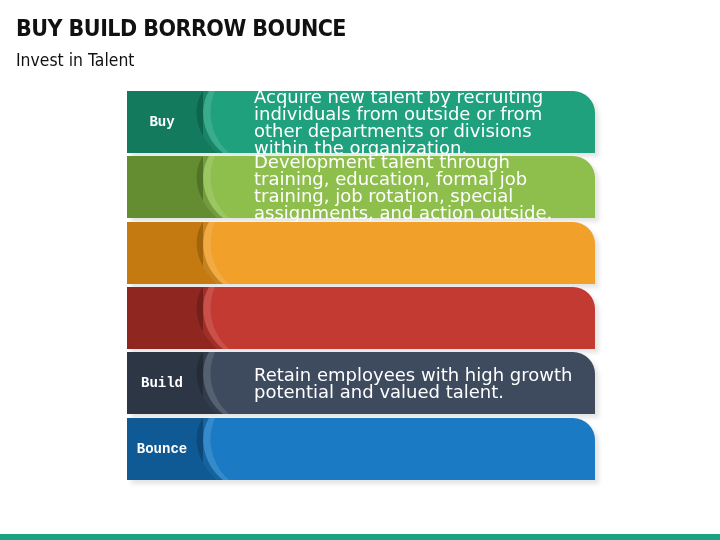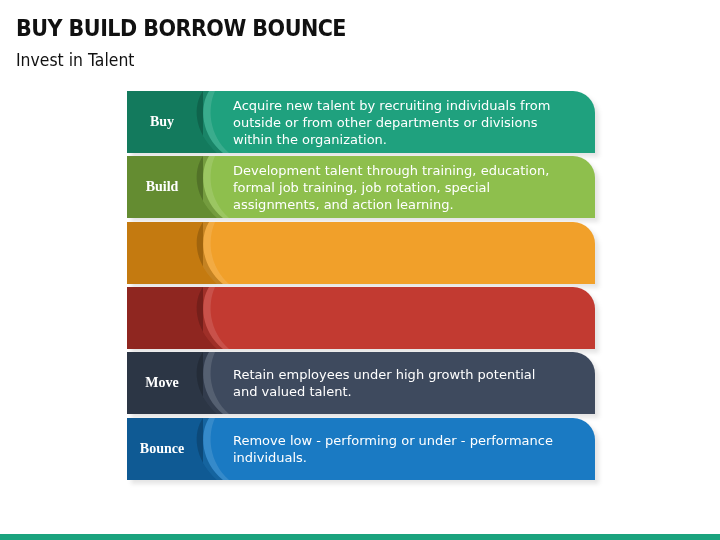--- a/index.html
+++ b/index.html
@@ -37,26 +37,26 @@
     .row .tab {
       position: absolute; left: 0; top: 0; width: 76px; height: 62px;
     }
     .row .curve {
       position: absolute; left: 62px; top: 0; width: 50px; height: 62px;
     }
     .row .label {
       position: absolute; left: 0; top: 0; width: 70px; height: 62px;
       display: flex; align-items: center; justify-content: center;
       color: #ffffff; font-weight: bold; font-size: 14px;
-      font-family: Liberation Serif, serif;
+      font-family: Liberation Mono, monospace;
     }
     .row .desc {
-      position: absolute; left: 106px; top: 0; width: 330px; height: 62px;
+      position: absolute; left: 127px; top: 0; width: 330px; height: 62px;
       display: flex; align-items: center;
-      color: #ffffff; font-size: 13px; line-height: 17px;
+      color: #ffffff; font-size: 18px; line-height: 17px;
       font-family: "DejaVu Sans", "Liberation Sans", sans-serif;
     }
     .footer-bar {
       position: absolute; left: 0; top: 534px; width: 720px; height: 6px;
       background: #1aa37e;
     }
   </style>
 </head>
 <body>
 
@@ -78,22 +78,21 @@
     </div>
     <div class="row" style="top: 156px;">
       <div class="shadow"></div>
       <div class="body" style="background: rgb(142, 191, 77);"></div>
       <div class="tab" style="background: rgb(100, 140, 49);"></div>
       <svg class="curve" viewBox="0 0 50 62" preserveAspectRatio="none">
         <path d="M0 0 L14 0 C4 14 4 40 28 62 L0 62 Z" fill="#648c31"></path>
         <path d="M14 0 C4 14 4 40 28 62 L34 62 C12 44 10 16 20 0 Z" fill="rgba(0,0,0,0.18)"></path>
         <path d="M20 0 C10 16 12 44 34 62 L40 62 C20 44 18 18 26 0 Z" fill="rgba(255,255,255,0.12)"></path>
       </svg>
-      <div class="label">Build</div>
-      <div class="desc">Development talent through training, education, formal job training, job rotation, special assignments, and action learning.</div>
+      <div class="desc">Development talent through training, education, formal job training, job rotation, special assignments, and action outside.</div>
     </div>
     <div class="row" style="top: 222px;">
       <div class="shadow"></div>
       <div class="body" style="background: rgb(241, 160, 42);"></div>
       <div class="tab" style="background: rgb(196, 122, 16);"></div>
       <svg class="curve" viewBox="0 0 50 62" preserveAspectRatio="none">
         <path d="M0 0 L14 0 C4 14 4 40 28 62 L0 62 Z" fill="#c47a10"></path>
         <path d="M14 0 C4 14 4 40 28 62 L34 62 C12 44 10 16 20 0 Z" fill="rgba(0,0,0,0.18)"></path>
         <path d="M20 0 C10 16 12 44 34 62 L40 62 C20 44 18 18 26 0 Z" fill="rgba(255,255,255,0.12)"></path>
       </svg>
@@ -110,30 +109,29 @@
     </div>
     <div class="row" style="top: 352px;">
       <div class="shadow"></div>
       <div class="body" style="background: rgb(62, 74, 94);"></div>
       <div class="tab" style="background: rgb(44, 54, 69);"></div>
       <svg class="curve" viewBox="0 0 50 62" preserveAspectRatio="none">
         <path d="M0 0 L14 0 C4 14 4 40 28 62 L0 62 Z" fill="#2c3645"></path>
         <path d="M14 0 C4 14 4 40 28 62 L34 62 C12 44 10 16 20 0 Z" fill="rgba(0,0,0,0.18)"></path>
         <path d="M20 0 C10 16 12 44 34 62 L40 62 C20 44 18 18 26 0 Z" fill="rgba(255,255,255,0.12)"></path>
       </svg>
-      <div class="label">Move</div>
-      <div class="desc">Retain employees under high growth potential and valued talent.</div>
+      <div class="label">Build</div>
+      <div class="desc">Retain employees with high growth potential and valued talent.</div>
     </div>
     <div class="row" style="top: 418px;">
       <div class="shadow"></div>
       <div class="body" style="background: rgb(26, 122, 195);"></div>
       <div class="tab" style="background: rgb(15, 90, 148);"></div>
       <svg class="curve" viewBox="0 0 50 62" preserveAspectRatio="none">
         <path d="M0 0 L14 0 C4 14 4 40 28 62 L0 62 Z" fill="#0f5a94"></path>
         <path d="M14 0 C4 14 4 40 28 62 L34 62 C12 44 10 16 20 0 Z" fill="rgba(0,0,0,0.18)"></path>
         <path d="M20 0 C10 16 12 44 34 62 L40 62 C20 44 18 18 26 0 Z" fill="rgba(255,255,255,0.12)"></path>
       </svg>
       <div class="label">Bounce</div>
-      <div class="desc">Remove low - performing or under - performance individuals.</div>
     </div>
   </div>
 
 <div class="footer-bar"></div>
 
 </body></html>

